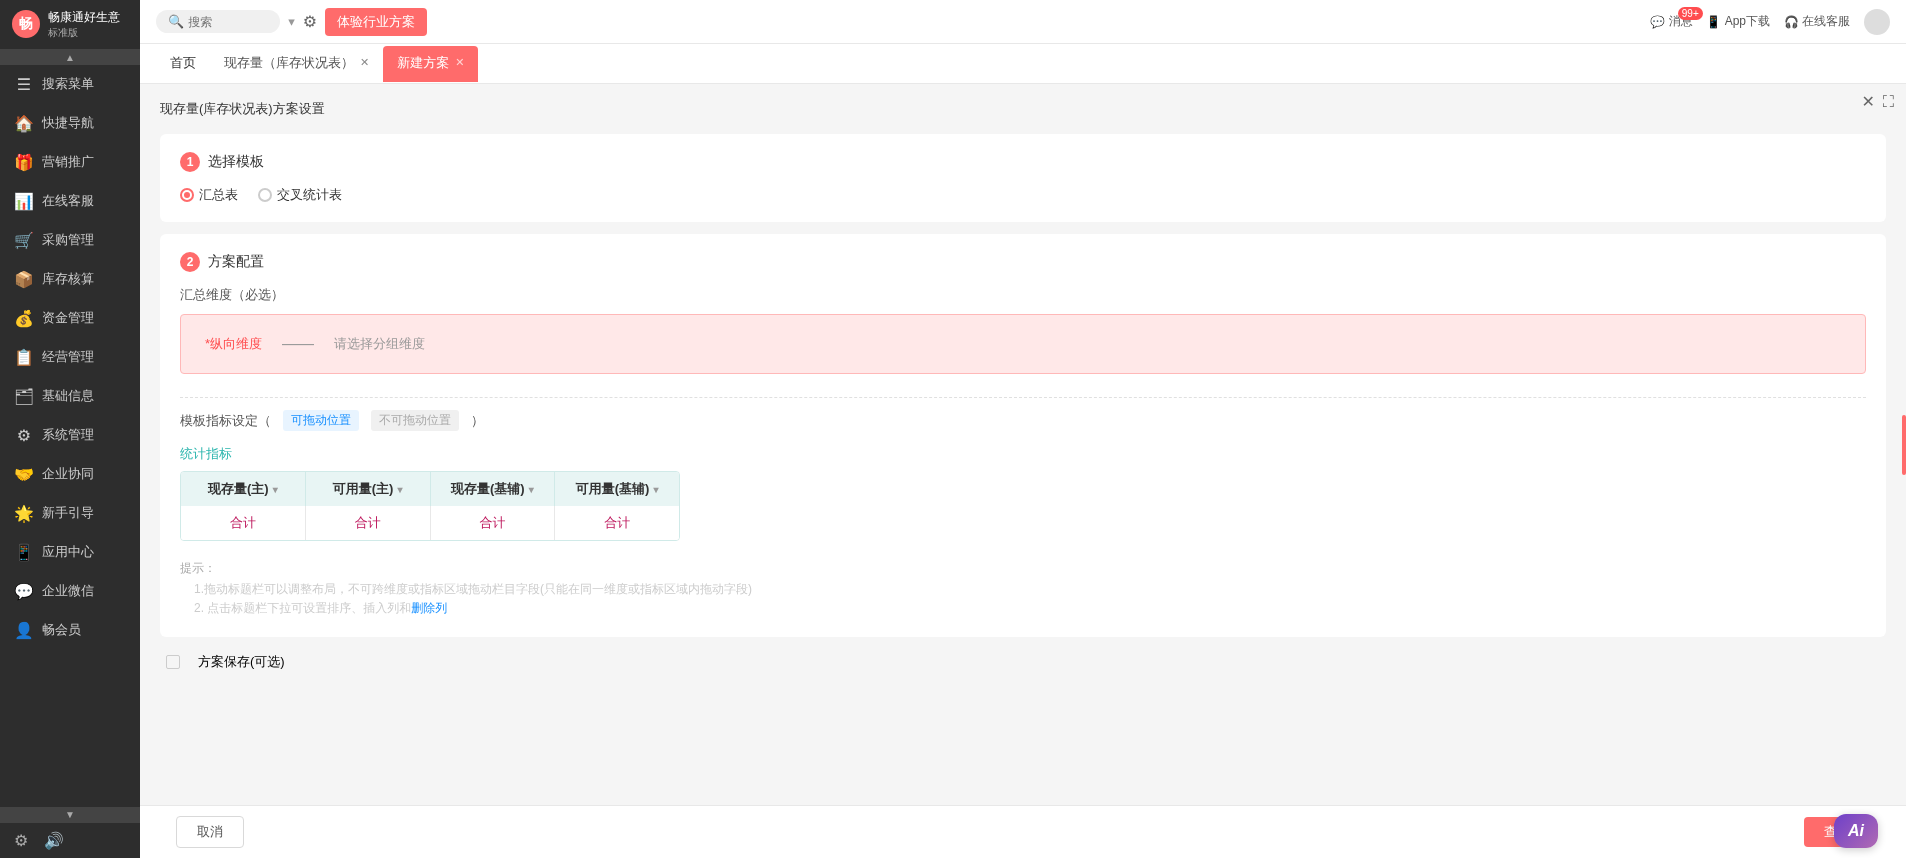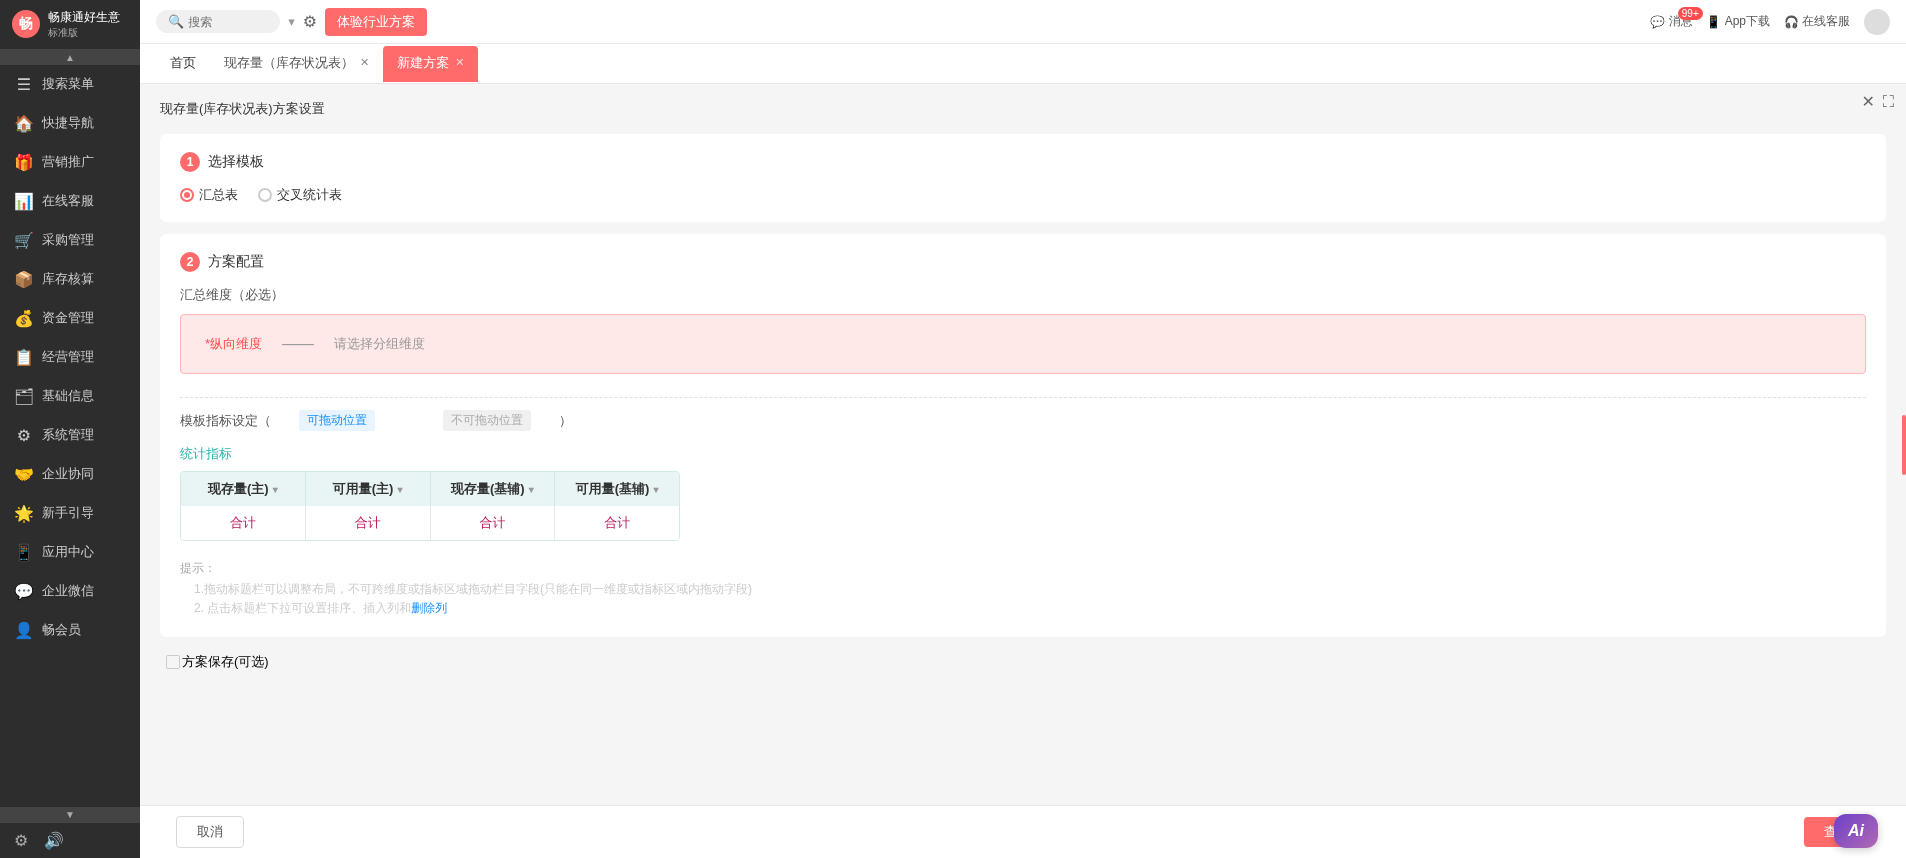--- a/index.html
+++ b/index.html
@@ -202,35 +202,34 @@
       border-radius: 4px;
       padding: 20px 24px;
       display: flex; align-items: center; gap: 16px;
       margin-bottom: 23px;
     }
     .dim-label { color: #ff4d4f; font-size: 13px; }
     .dim-separator { color: #999; font-size: 16px; margin: 0 4px; }
     .dim-placeholder { color: #999; font-size: 13px; }
 
     .indicator-settings {
-      display: flex; align-items: center; gap: 28px;
+      display: flex; align-items: center; gap: 12px;
       margin-bottom: 14px;
     }
     .indicator-label { font-size: 13px; color: #555; }
     .indicator-badge {
       background: #e8f4ff;
       color: #1890ff;
       font-size: 12px;
       padding: 2px 8px;
       border-radius: 3px;
     }
     .indicator-badge.disabled {
       background: #f0f0f0;
       color: #aaa;
-      margin-left: 40px;
     }
 
     .stats-table {
       border: 1px solid #d0eae8;
       border-radius: 4px;
       overflow: hidden;
       display: inline-block;
       min-width: 500px;
     }
     .stats-table-header {
@@ -261,21 +260,21 @@
     }
     .stats-cell:last-child { border-right: none; }
 
     .tips-area {
       margin-top: 16px;
     }
     .tips-title { font-size: 12px; color: #aaa; margin-bottom: 4px; }
     .tips-item { font-size: 12px; color: #ccc; margin-bottom: 2px; padding-left: 14px; position: relative; }
 
     .save-scheme {
-      display: flex; align-items: center; gap: 2px;
+      display: flex; align-items: center; gap: 18px;
       margin-top: 16px;
       padding-left: 6px;
     }
     .checkbox-square {
       width: 14px; height: 14px;
       border: 1px solid #ccc;
       border-radius: 2px;
       cursor: pointer;
     }
 

